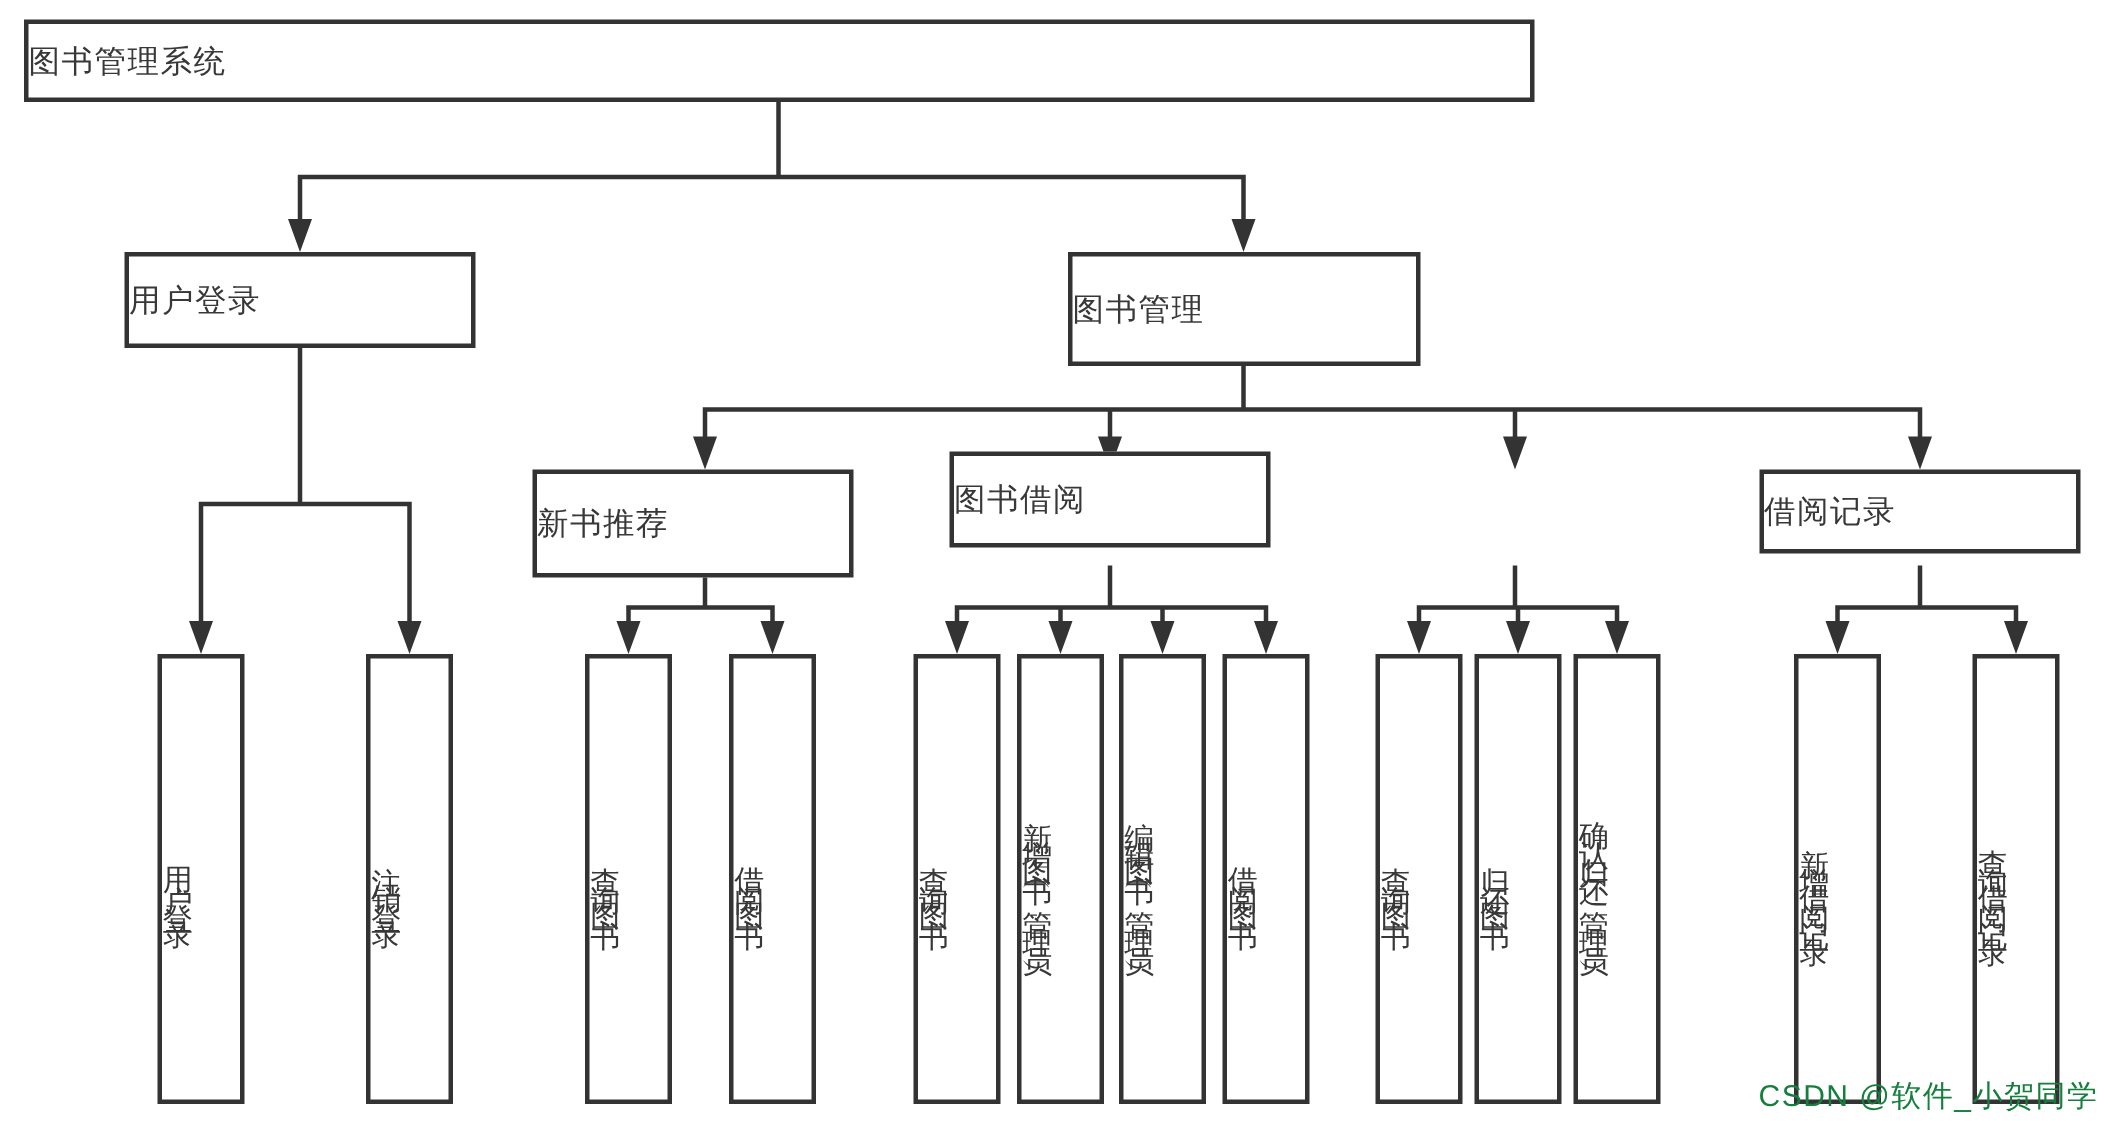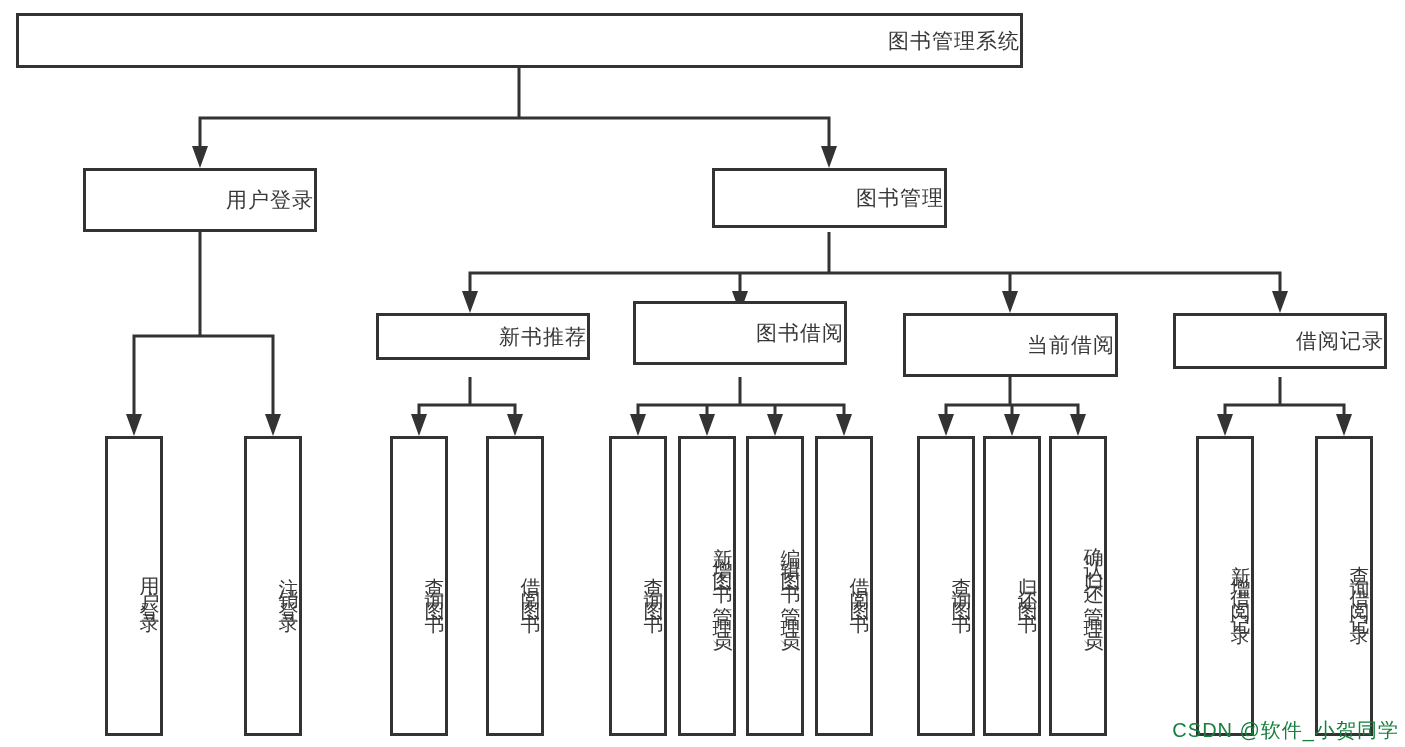--- a/index.html
+++ b/index.html
@@ -9,41 +9,41 @@
     background:#ffffff;
     font-family:"Liberation Sans","DejaVu Sans",sans-serif;
     overflow:hidden;
   }
   #wires{position:absolute;left:0;top:0;z-index:1;}
   .node{
     position:absolute;
     box-sizing:border-box;
     border:3px solid #333333;
     background:#ffffff;
-    display:flex;align-items:center;justify-content:flex-end;
+    display:flex;align-items:center;justify-content:flex-start;
     color:#383838;
     z-index:2;
   }
   .h-node{font-size:21px;letter-spacing:1px;white-space:nowrap;}
   .leaf{top:436px;width:58px;height:300px;}
   .leaf .vtext{
     writing-mode:vertical-rl;
     text-orientation:mixed;
     font-size:20px;
     letter-spacing:12px;
     line-height:1;
     color:#383838;
   }
   
   .n-root{left:16px;top:13px;width:1007px;height:55px;}
   
   .n-l2-login{left:83px;top:168px;width:234px;height:64px;}
-  .n-l2-mgmt{left:712px;top:168px;width:235px;height:60px;}
+  .n-l2-mgmt{left:712px;top:168px;width:235px;height:76px;}
   
-  .n-l3-1{left:376px;top:313px;width:214px;height:47px;padding-left:29px;}
+  .n-l3-1{left:355px;top:313px;width:214px;height:72px;}
   .n-l3-2{left:633px;top:301px;width:214px;height:64px;}
   .n-l3-3{left:903px;top:313px;width:215px;height:64px;}
   .n-l3-4{left:1173px;top:313px;width:214px;height:56px;}
   
   .lf-1{left:105px;}  .lf-2{left:244px;}
   .lf-3{left:390px;}  .lf-4{left:486px;}
   .lf-5{left:609px;}  .lf-6{left:678px;}
   .lf-7{left:746px;}  .lf-8{left:815px;}
   .lf-9{left:917px;}  .lf-10{left:983px;} .lf-11{left:1049px;}
   .lf-12{left:1196px;}.lf-13{left:1315px;}
@@ -95,23 +95,20 @@
   <div class="node h-node n-l2-mgmt">
     <span>图书管理</span>
   </div>
 
   <div class="node h-node n-l3-1">
     <span>新书推荐</span>
   </div>
   <div class="node h-node n-l3-2">
     <span>图书借阅</span>
   </div>
-  <div class="node h-node n-l3-3">
-    <span>当前借阅</span>
-  </div>
   <div class="node h-node n-l3-4">
     <span>借阅记录</span>
   </div>
 
   <div class="node leaf lf-1">
     <span class="vtext">用户登录</span>
   </div>
   <div class="node leaf lf-2">
     <span class="vtext">注销登录</span>
   </div>

